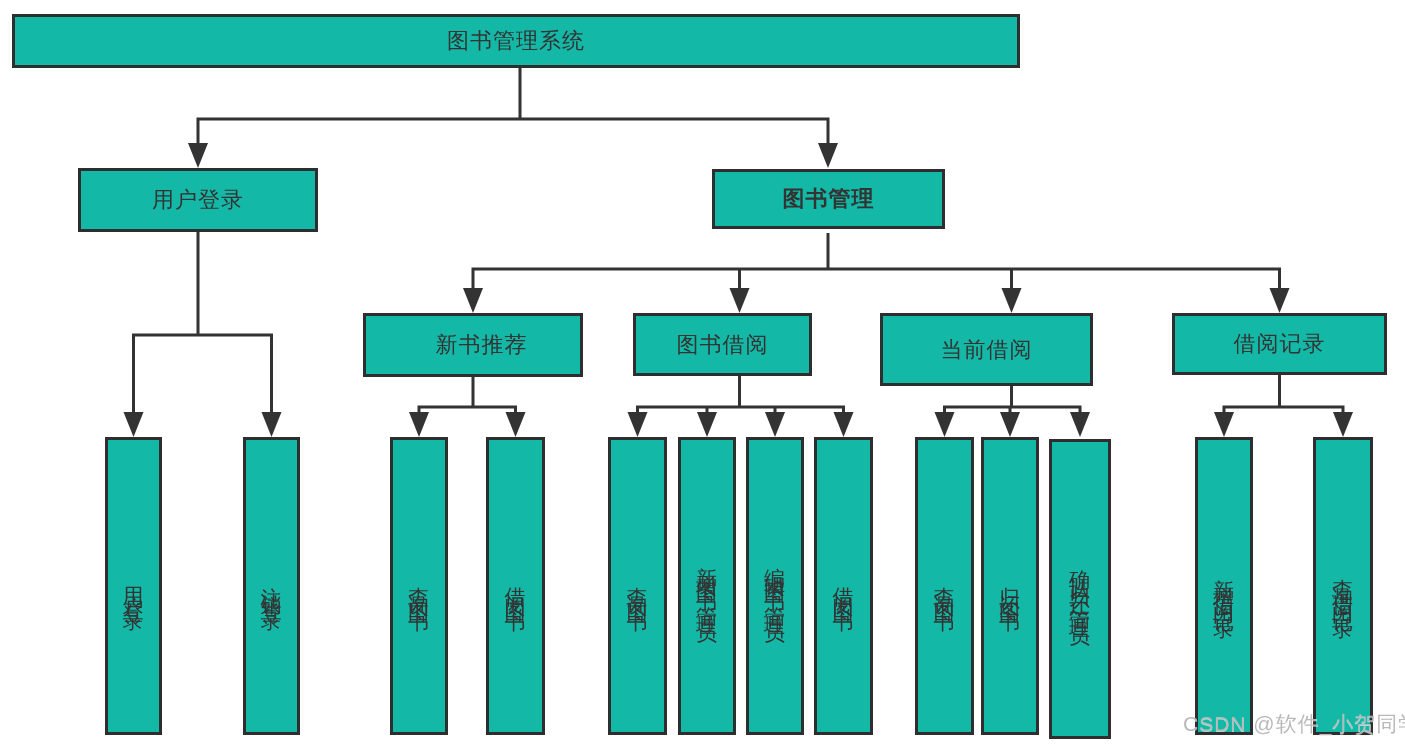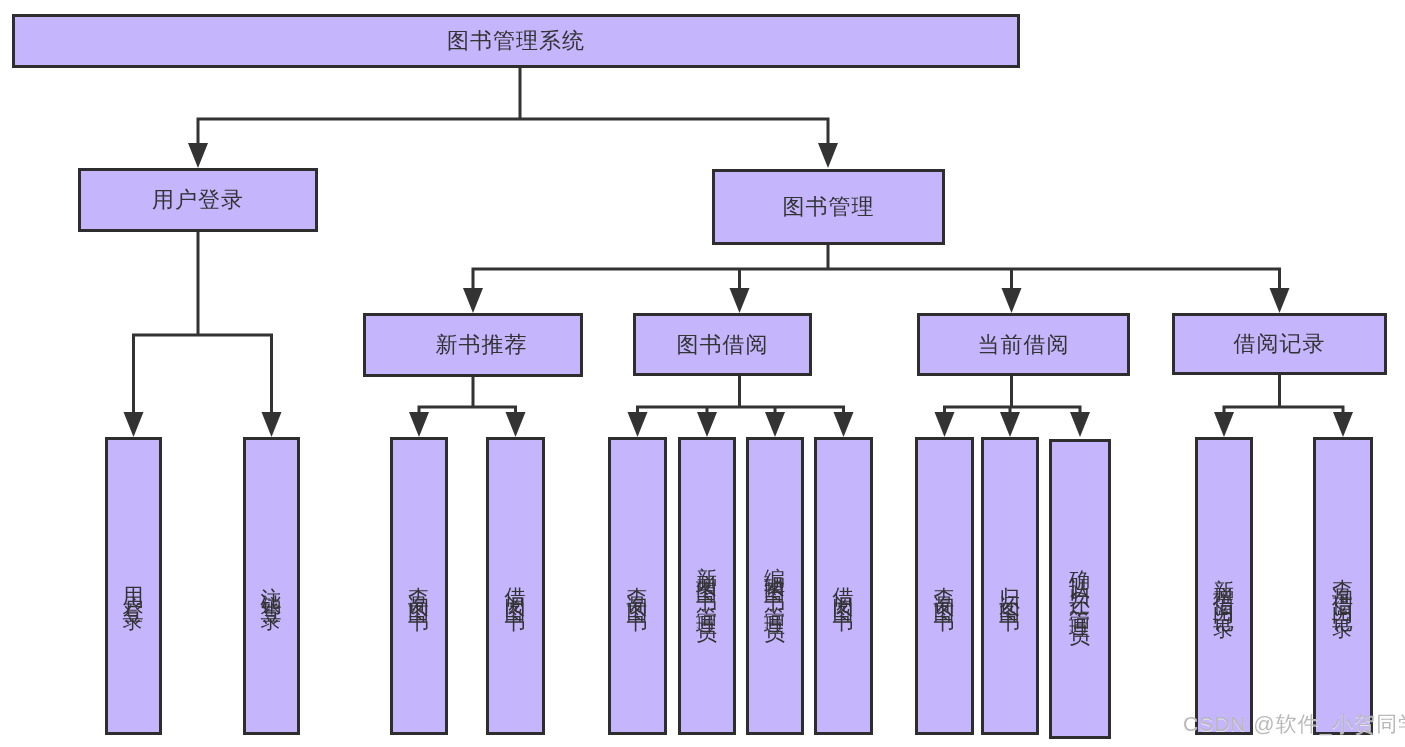--- a/index.html
+++ b/index.html
@@ -18,21 +18,21 @@
   #connectors {
     position: absolute;
     left: 0; top: 0;
     width: 1405px;
     height: 747px;
     pointer-events: none;
   }
   .node {
     position: absolute;
     box-sizing: border-box;
-    background: #c4b5fd;
+    background: #14b8a6;
     border: 3px solid #2e2e2e;
     display: flex;
     align-items: center;
     justify-content: center;
     color: #333333;
   }
   .node.h .lbl {
     font-size: 22px;
     letter-spacing: 1px;
     white-space: nowrap;
@@ -102,31 +102,31 @@
     </g>
   </svg>
 
   <div class="node h" style="left:12px; top:14px; width:1008px; height:54px;">
     <span class="lbl">图书管理系统</span>
   </div>
 
   <div class="node h" style="left:78px; top:168px; width:240px; height:64px;">
     <span class="lbl">用户登录</span>
   </div>
-  <div class="node h" style="left:712px; top:169px; width:233px; height:76px;">
+  <div class="node h" style="left:712px; top:169px; width:233px; height:60px;font-weight:bold;">
     <span class="lbl">图书管理</span>
   </div>
 
   <div class="node h" style="left:363px; top:313px; width:220px; height:64px;padding-left:17px;">
     <span class="lbl">新书推荐</span>
   </div>
   <div class="node h" style="left:633px; top:313px; width:179px; height:63px;">
     <span class="lbl">图书借阅</span>
   </div>
-  <div class="node h" style="left:917px; top:313px; width:213px; height:63px;">
+  <div class="node h" style="left:880px; top:313px; width:213px; height:73px;">
     <span class="lbl">当前借阅</span>
   </div>
   <div class="node h" style="left:1172px; top:313px; width:215px; height:62px;">
     <span class="lbl">借阅记录</span>
   </div>
 
   <div class="node v" style="left:105px; top:437px; width:57px; height:298px;">
     <span class="lbl">用户登录</span>
   </div>
   <div class="node v" style="left:243px; top:437px; width:57px; height:298px;">

